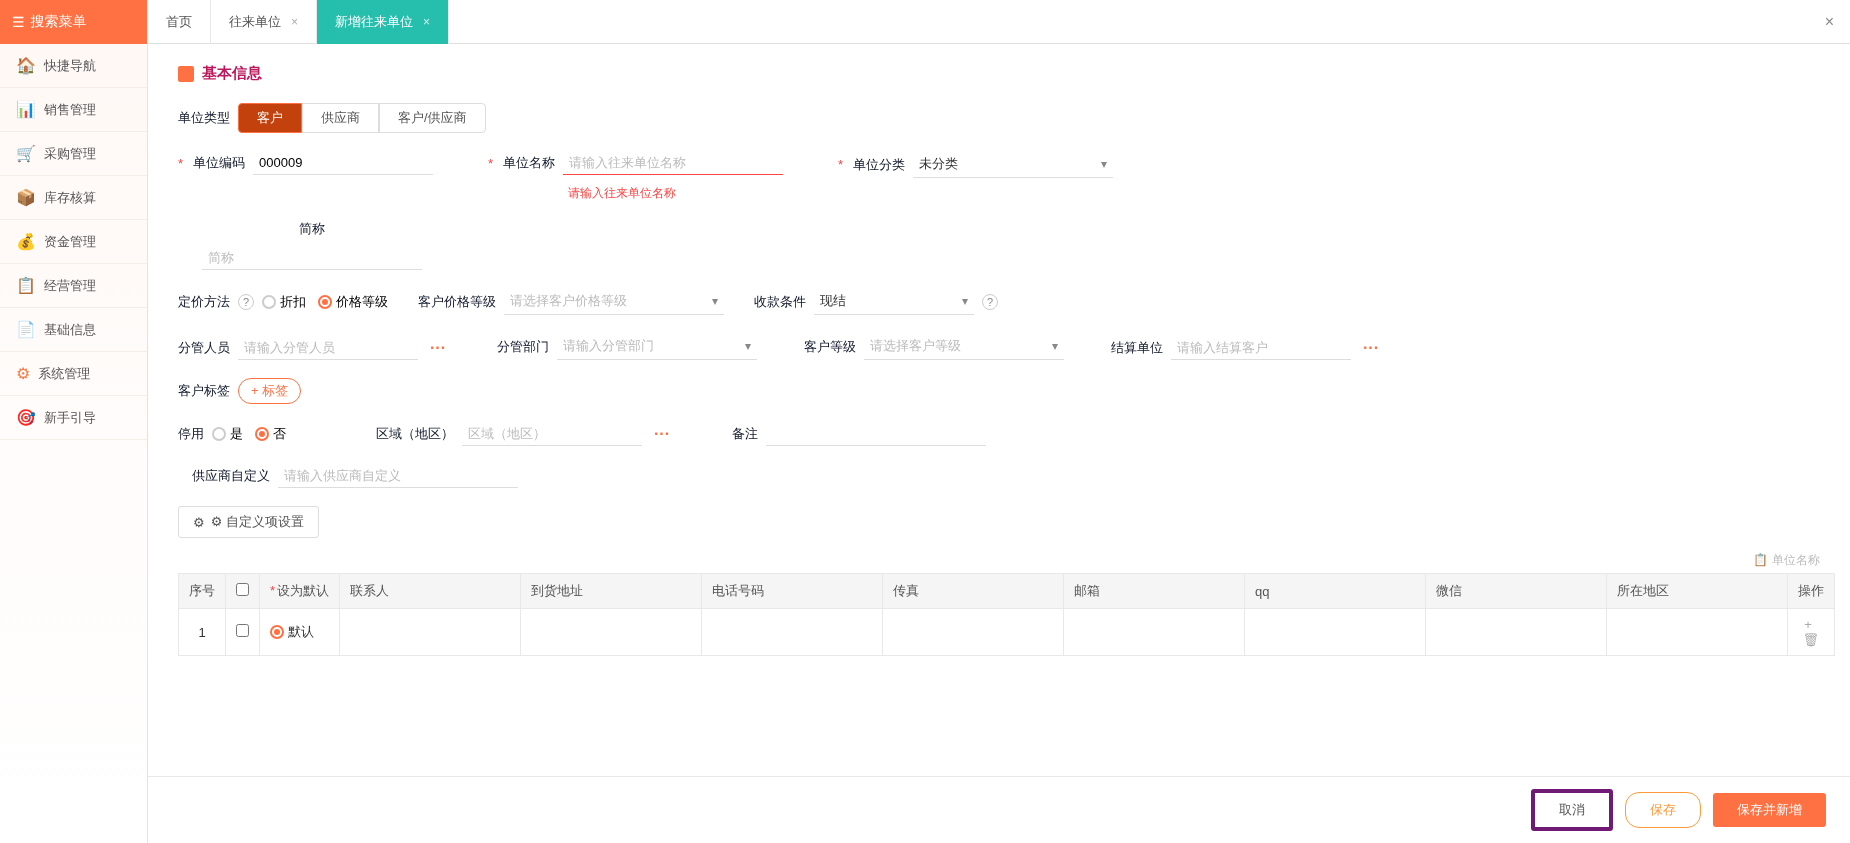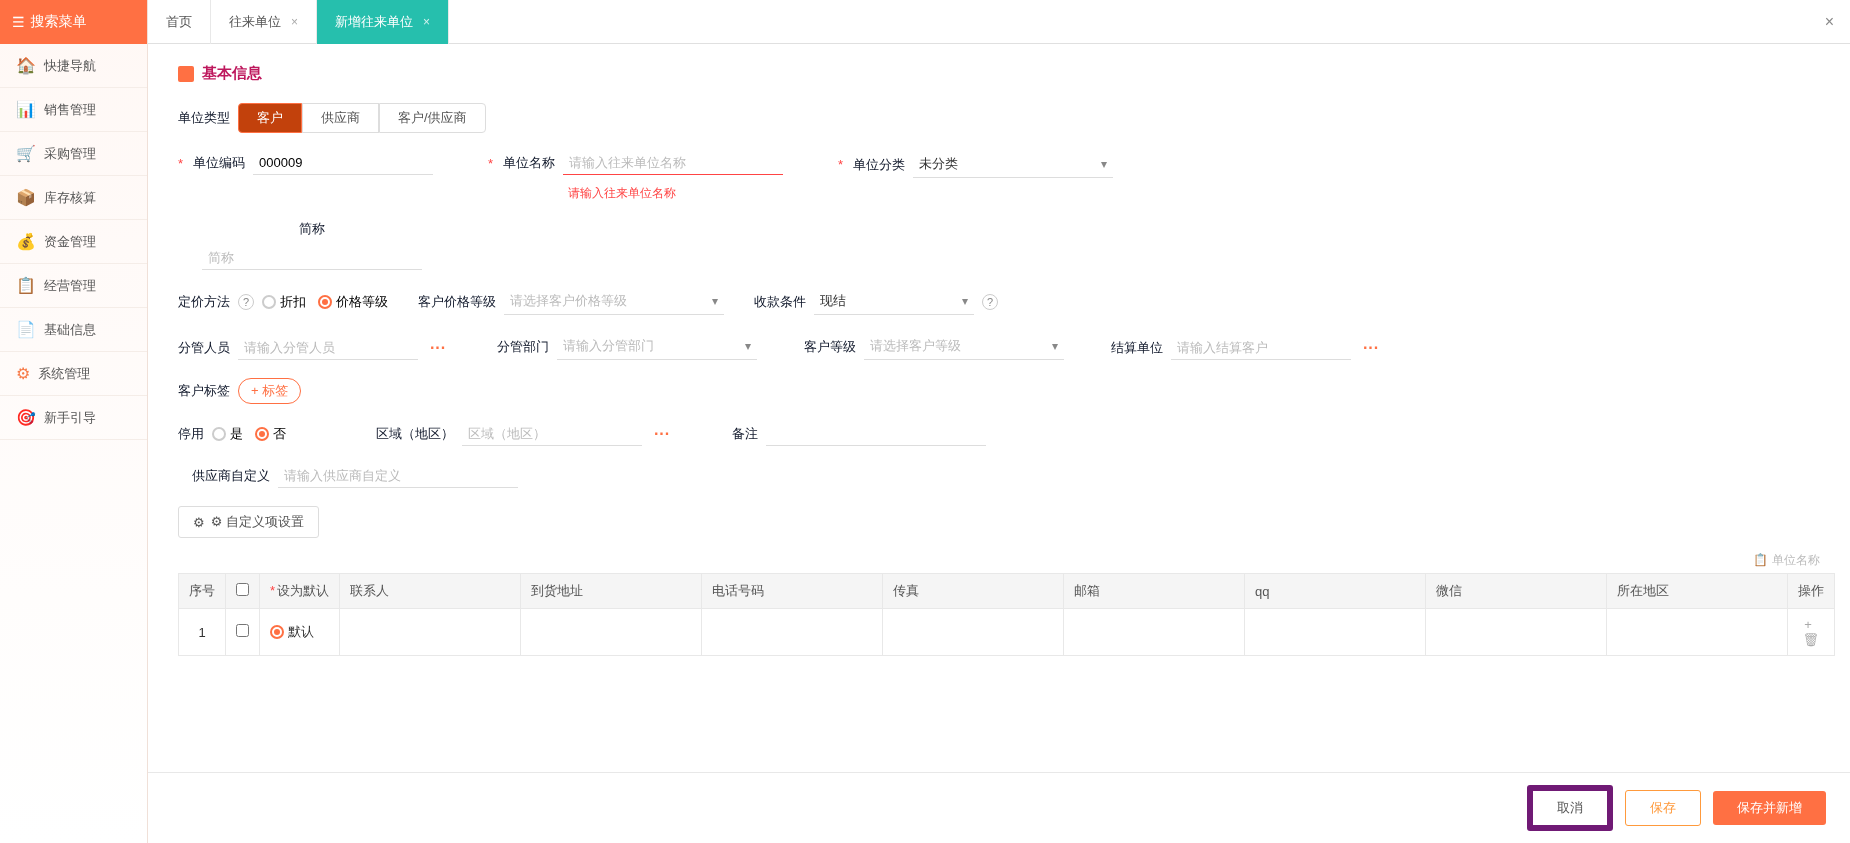--- a/index.html
+++ b/index.html
@@ -296,35 +296,35 @@
       display: flex;
       align-items: center;
       justify-content: flex-end;
       padding: 12px 24px;
       background: #fff;
       border-top: 1px solid #e8e8e8;
       gap: 12px;
     }
     .btn-cancel {
       padding: 8px 24px;
-      border: 6px solid #701a75;
+      border: 4px solid #701a75;
       background: #fff;
       color: #555;
       cursor: pointer;
       font-size: 13px;
       border-radius: 3px;
     }
     .btn-save {
       padding: 8px 24px;
       border: 1px solid #ff9a3c;
       background: #fff;
       color: #ff9a3c;
       cursor: pointer;
       font-size: 13px;
-      border-radius: 3px;
+      border-radius: 14px;
     }
     .btn-save-new {
       padding: 8px 24px;
       background: #ff7043;
       color: white;
       border: none;
       cursor: pointer;
       font-size: 13px;
       border-radius: 3px;
     }

